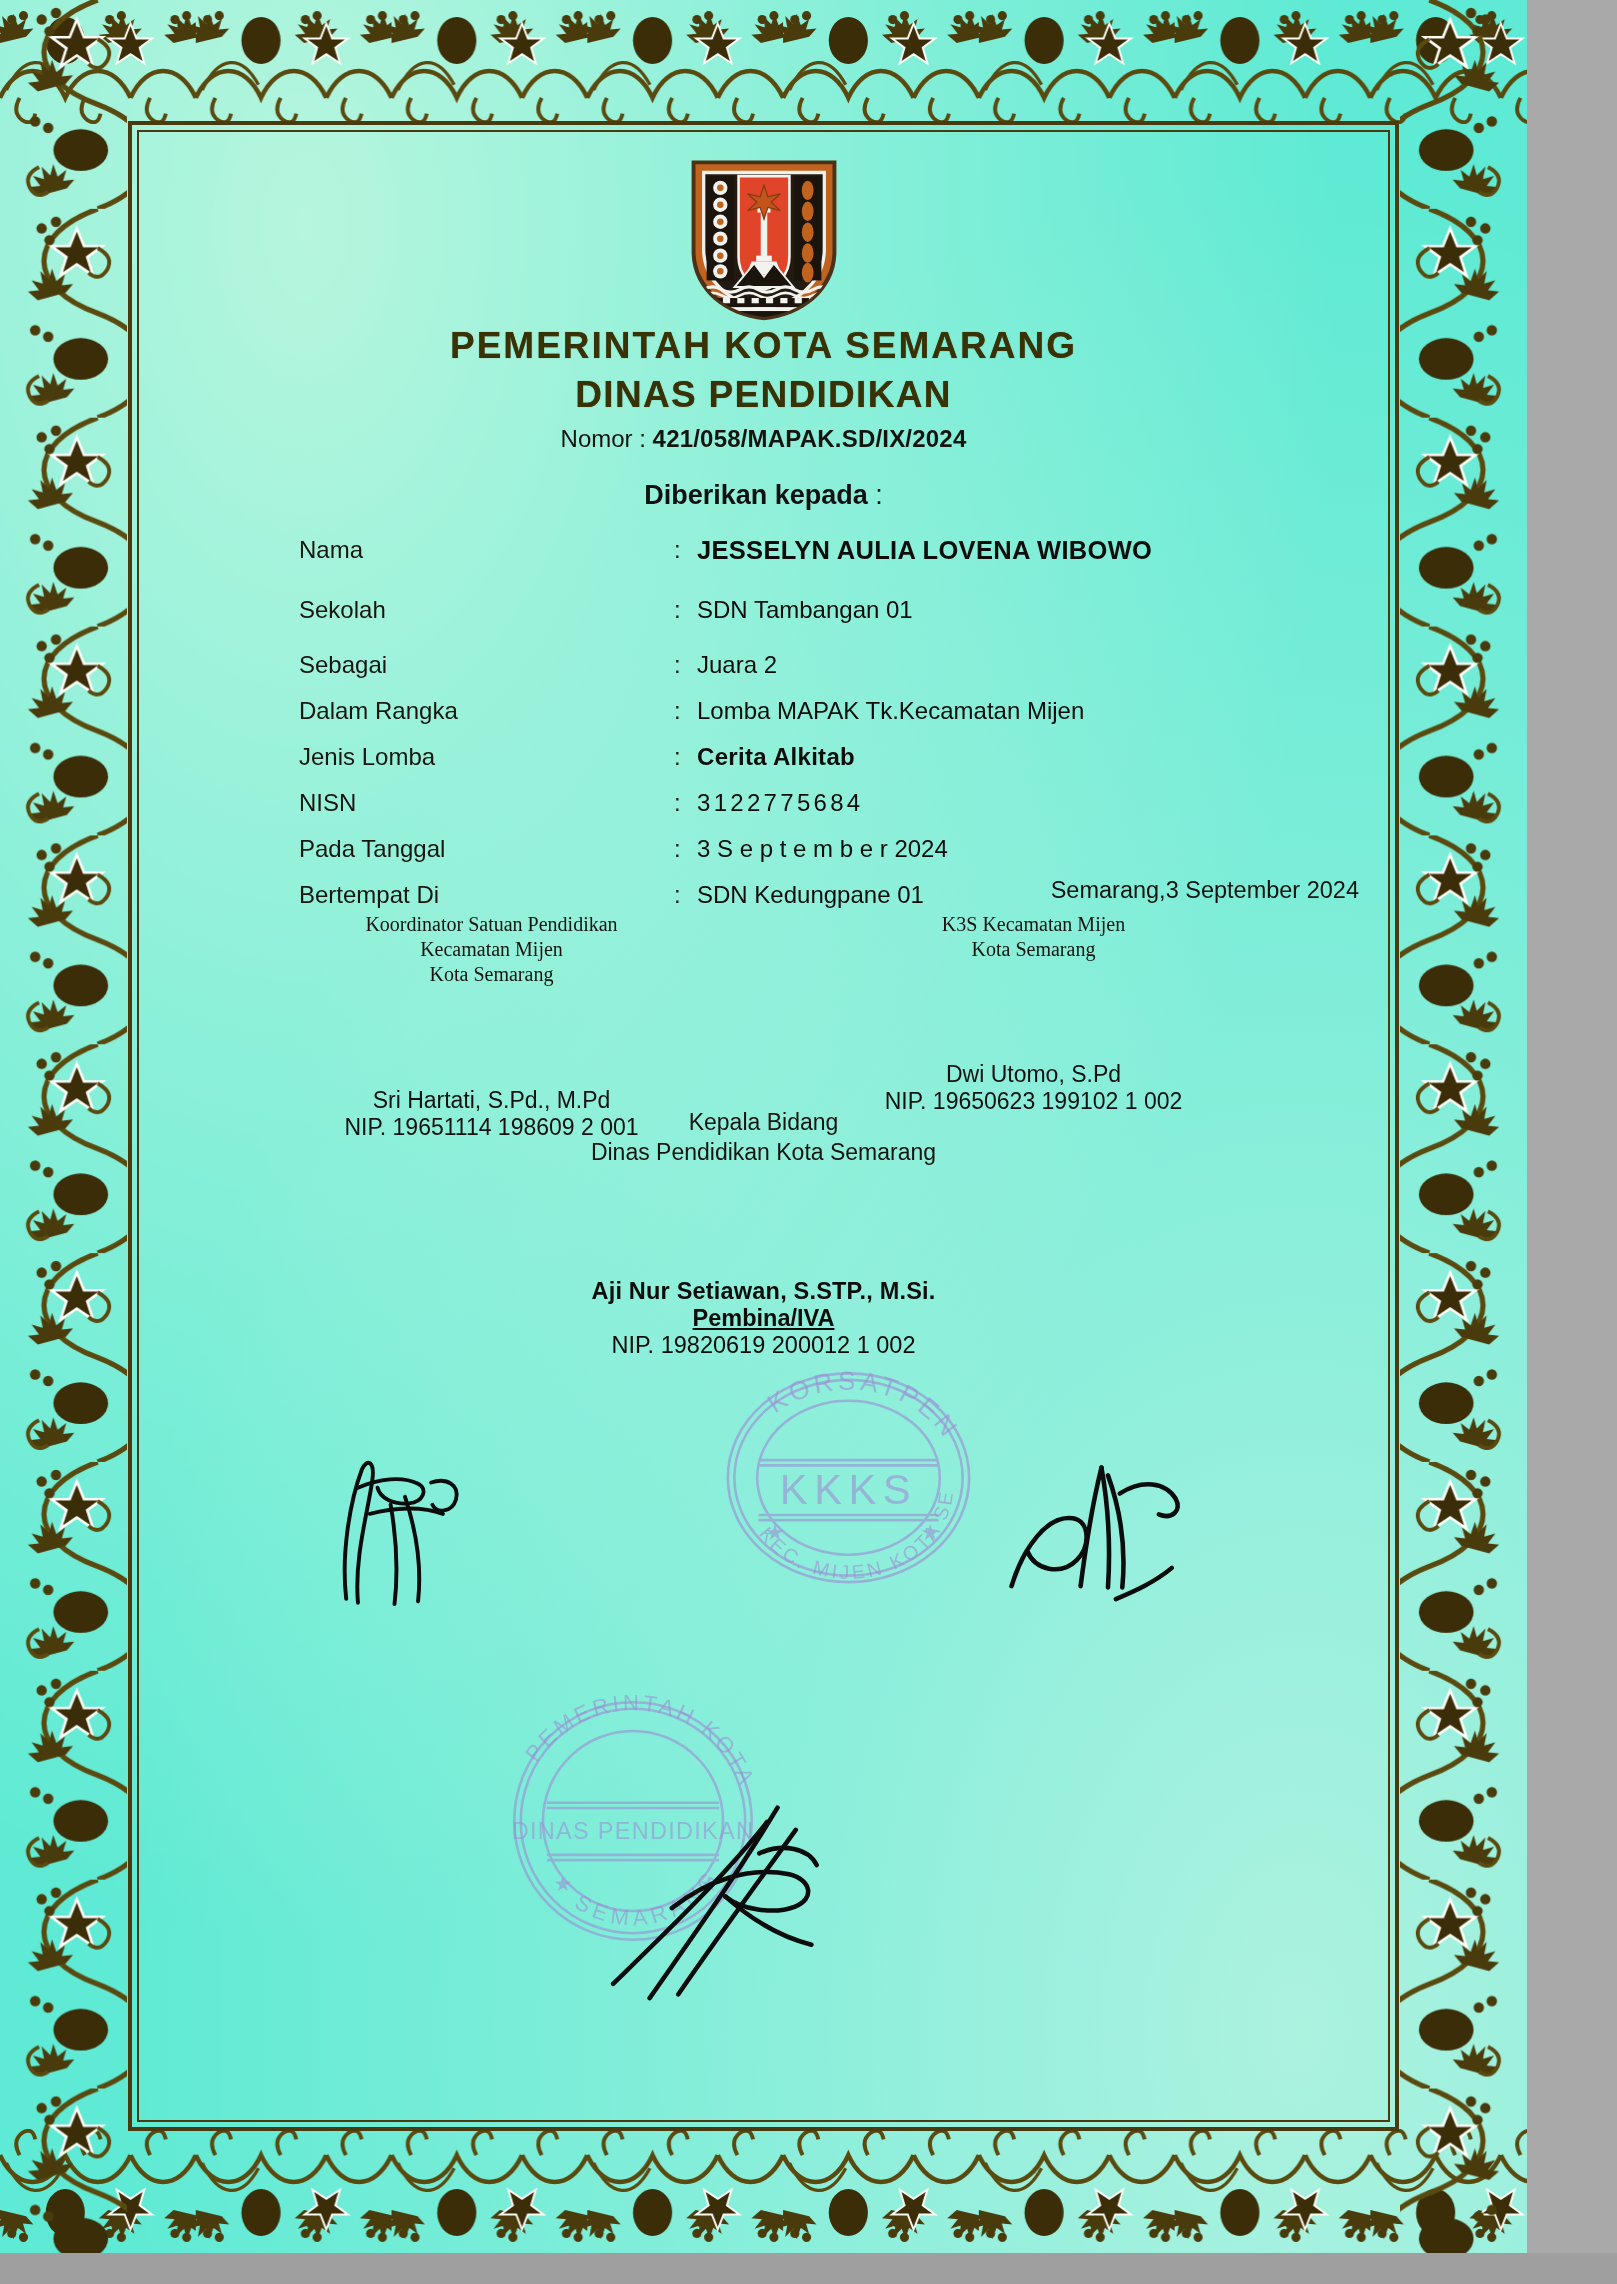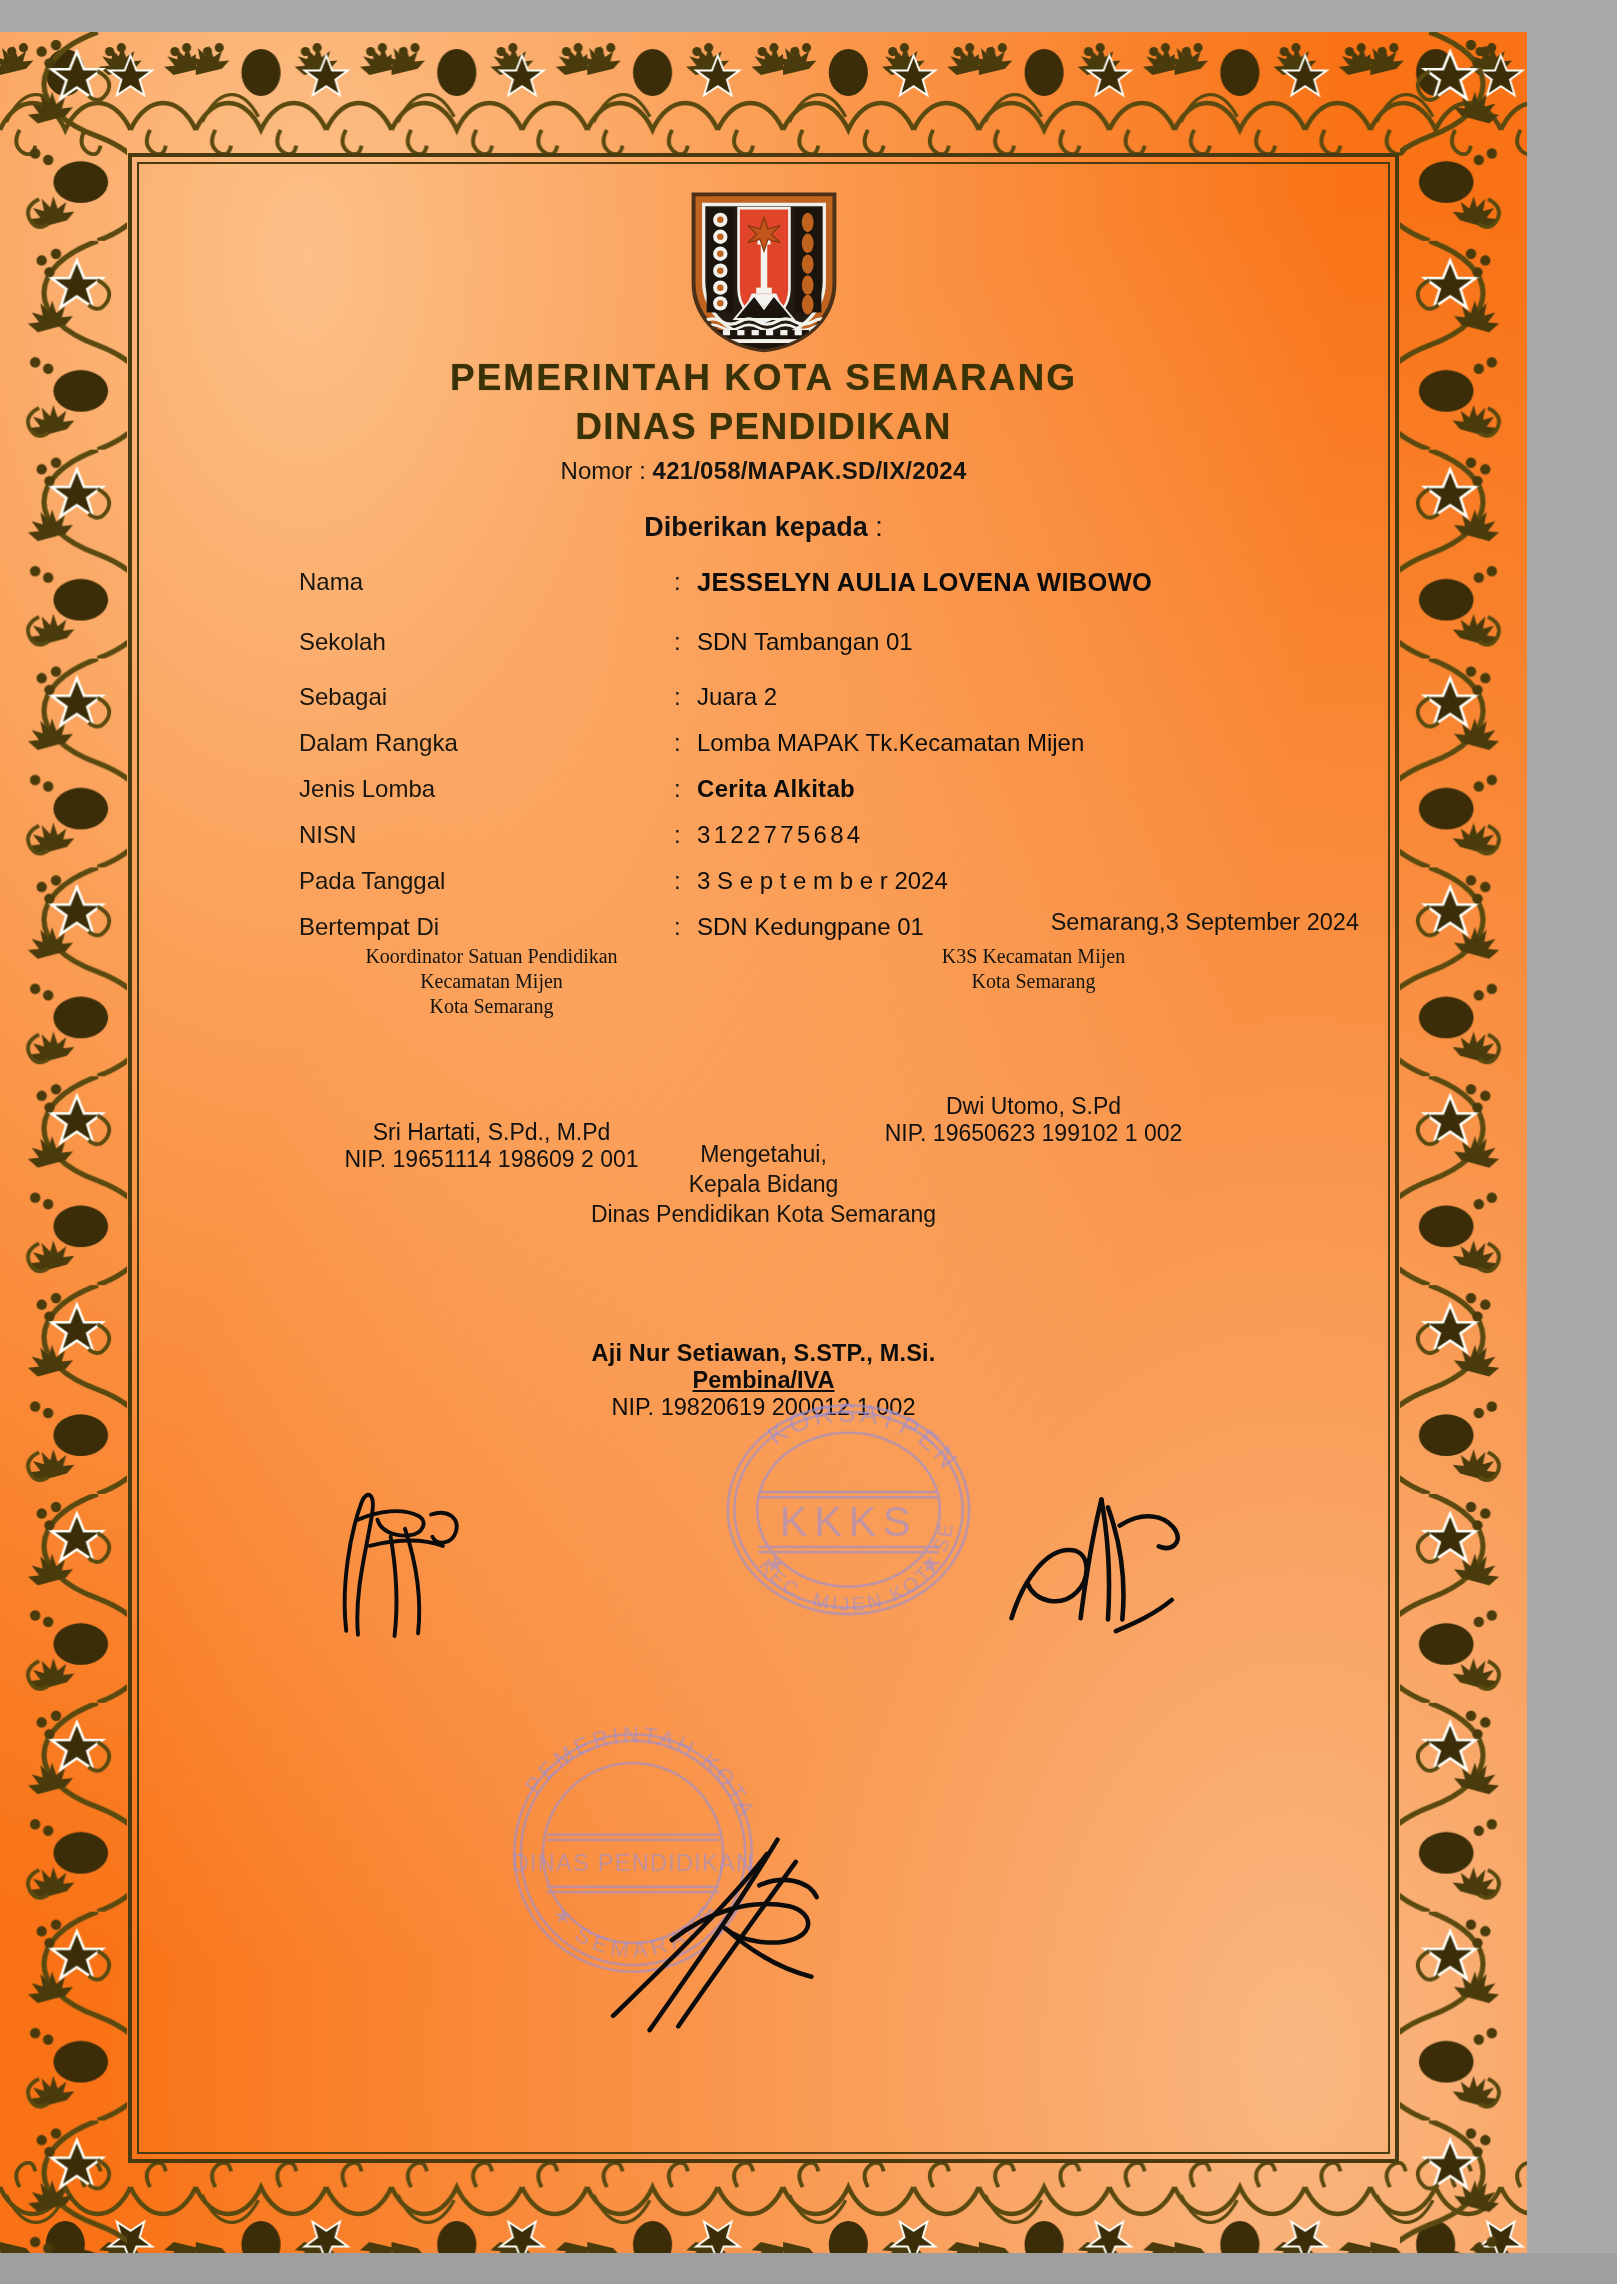--- a/index.html
+++ b/index.html
@@ -10,23 +10,22 @@
     background: #a8a8a8;
     font-family: "Liberation Sans", sans-serif;
     overflow: hidden;
     position: relative;
   }
 
   
   #paper {
     position:absolute; left:0; top:0;
     width: 1527px; height: 2253px;
-    background: #f97316;
+    background: #5eead4;
     overflow: hidden;
-    margin-top: 32px;
   }
   #paper::after{ 
     content:""; position:absolute; inset:0;
     background:
       radial-gradient(ellipse at 20% 10%, rgba(255,255,230,.55), rgba(255,255,255,0) 60%),
       radial-gradient(ellipse at 85% 90%, rgba(250,250,235,.5), rgba(255,255,255,0) 65%);
     pointer-events:none;
   }
 
   
@@ -378,21 +377,20 @@
     <div id="sig-right">
       <div class="sig-title">K3S Kecamatan Mijen</div>
       <div class="sig-title">Kota Semarang</div>
       <div class="sig-title"></div>
       <div class="sig-gap"></div>
       <div class="sig-name">Dwi Utomo, S.Pd</div>
       <div class="sig-nip">NIP.  19650623 199102 1 002</div>
     </div>
 
     <div id="knowing">
-      <div class="k-line">Mengetahui,</div>
       <div class="k-line">Kepala Bidang</div>
       <div class="k-line">Dinas Pendidikan Kota Semarang</div>
       <div id="know-gap"></div>
       <div id="know-name">Aji Nur Setiawan, S.STP., M.Si.</div>
       <div id="know-rank">Pembina/IVA</div>
       <div id="know-nip">NIP. 19820619 200012 1 002</div>
     </div>
 
   </div>
 

